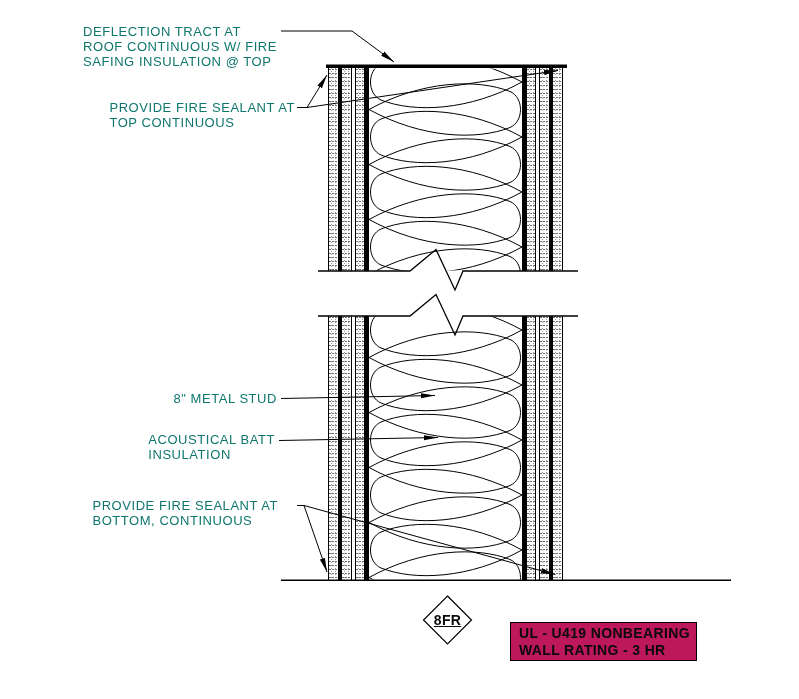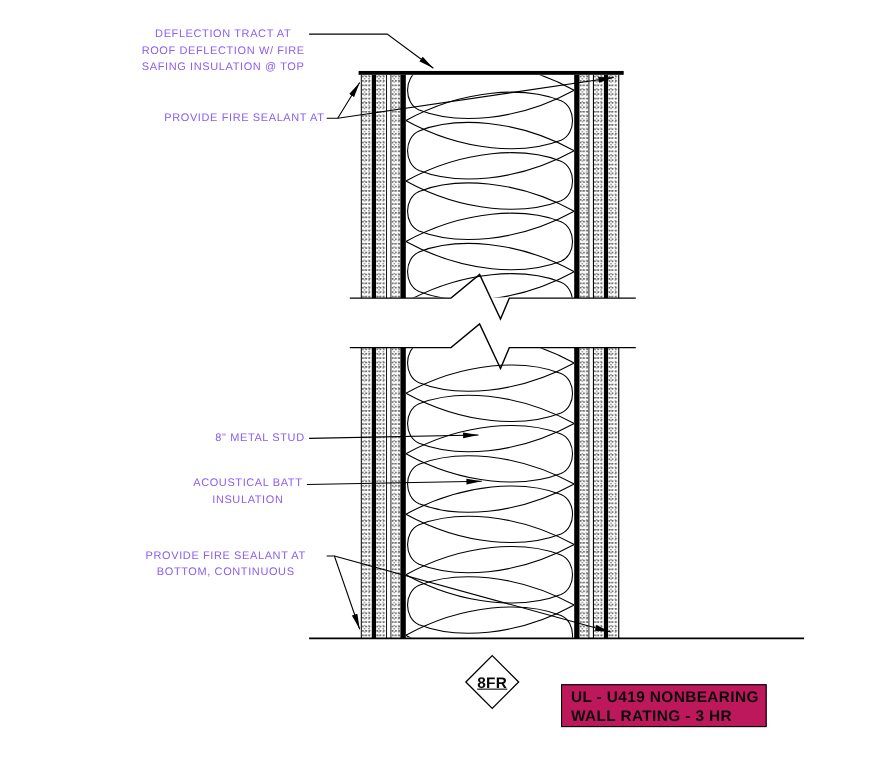--- a/index.html
+++ b/index.html
@@ -22,22 +22,22 @@
     background-image:
       radial-gradient(circle at 1px 1.5px,#6e6e6e 0.7px,transparent 1.05px),
       radial-gradient(circle at 2.5px 0.5px,#9c9c9c 0.6px,transparent 0.95px);
     background-size:3px 4px,4px 3px;
   }
   .cavity{width:153px;background:#fff;}
   
   svg.linework{position:absolute;left:0;top:0;z-index:5;}
   
   .note{
-    position:absolute;z-index:6;text-align:center;white-space:nowrap;
-    font-size:10px;line-height:15px;letter-spacing:0.55px;color:#8b5cf6;
+    position:absolute;z-index:6;text-align:left;white-space:nowrap;
+    font-size:13px;line-height:15px;letter-spacing:0.55px;color:#0f766e;
   }
   .note div{pointer-events:none;}
   .marker-label{
     position:absolute;z-index:7;left:412px;top:612px;width:71px;height:16px;
     text-align:center;font-weight:bold;font-size:14px;line-height:16px;letter-spacing:0.3px;text-decoration:underline;
   }
   .rating-box{
     position:absolute;z-index:6;left:510px;top:622px;width:187px;height:39px;
     border:1.4px solid #000;box-sizing:border-box;background:#be185d;
     display:flex;flex-direction:column;justify-content:center;
@@ -147,26 +147,27 @@
     <path d="M281,398.5 L435,395.5" fill="none" stroke="#000" stroke-width="1" marker-end="url(#arw)"></path>
     <path d="M279,440.5 L438,437.5" fill="none" stroke="#000" stroke-width="1" marker-end="url(#arw)"></path>
     <path d="M297,505.5 L304,505.5 L327,572" fill="none" stroke="#000" stroke-width="1" marker-end="url(#arw)"></path>
     <path d="M304,505.5 L555,574.5" fill="none" stroke="#000" stroke-width="1" marker-end="url(#arw)"></path>
 
     <polygon points="447.5,596 471.5,620 447.5,644 423.5,620" fill="#fff" stroke="#000" stroke-width="1.2"></polygon>
   </svg>
 
   <div class="note n-deflection">
     <div>DEFLECTION TRACT AT</div>
-    <div>ROOF DEFLECTION W/ FIRE</div>
+    <div>ROOF CONTINUOUS W/ FIRE</div>
     <div>SAFING INSULATION @ TOP</div>
   </div>
 
   <div class="note n-sealant-top">
     <div>PROVIDE FIRE SEALANT AT</div>
+    <div>TOP CONTINUOUS</div>
   </div>
 
   <div class="note n-stud">
     <div>8" METAL STUD</div>
   </div>
 
   <div class="note n-batt">
     <div>ACOUSTICAL BATT</div>
     <div>INSULATION</div>
   </div>

